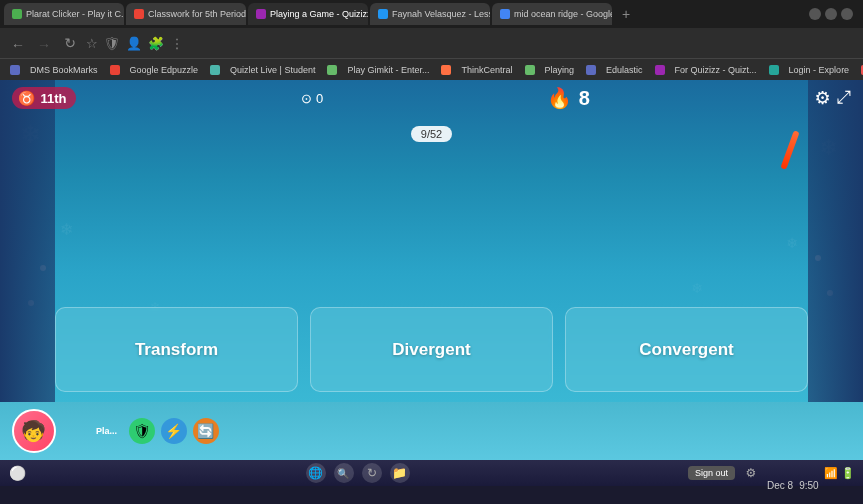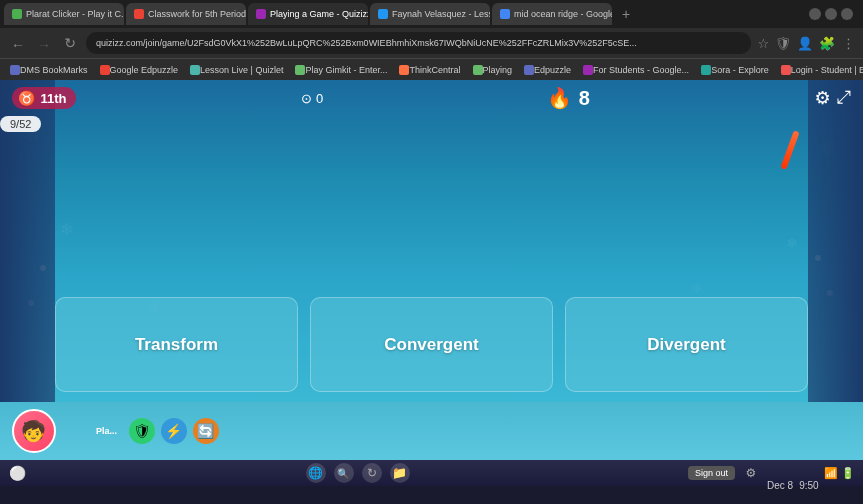--- a/index.html
+++ b/index.html
@@ -119,21 +119,21 @@
 
     .bookmark-item {
       display: flex;
       align-items: center;
       font-size: 9px;
       color: #ccc;
       padding: 2px 4px;
       border-radius: 3px;
       cursor: pointer;
       white-space: nowrap;
-      gap: 0;
+      gap: 10px;
     }
 
     .bookmark-icon {
       width: 10px;
       height: 10px;
       border-radius: 2px;
       flex-shrink: 0;
     }
 
     
@@ -229,21 +229,23 @@
       width: 55px;
       background: linear-gradient(270deg, #1a3a6b 0%, rgba(26,58,107,0.7) 100%);
       z-index: 2;
     }
 
     
     .question-container {
       position: relative;
       z-index: 5;
       display: flex;
-      align-items: center;
+      flex-direction: column;
+      align-items: center;
+      margin-top: 10px;
     }
 
     .question-progress {
       background: rgba(255,255,255,0.9);
       color: #333;
       font-size: 11px;
       padding: 2px 10px;
       border-radius: 10px;
       margin-bottom: 6px;
     }
@@ -261,21 +263,21 @@
       bottom: 10px;
       left: 55px;
       right: 55px;
       display: flex;
       gap: 12px;
       z-index: 5;
     }
 
     .answer-btn {
       flex: 1;
-      height: 95px;
+      height: 85px;
       background: rgba(100,200,220,0.45);
       border: 1px solid rgba(255,255,255,0.3);
       border-radius: 10px;
       display: flex;
       align-items: center;
       justify-content: center;
       color: #fff;
       font-size: 17px;
       font-weight: bold;
       cursor: pointer;
@@ -476,66 +478,63 @@
       <div class="win-btn" style="background:#555;"></div>
       <div class="win-btn" style="background:#555;"></div>
       <div class="win-btn" style="background:#555;"></div>
     </div>
   </div>
 
   <div class="address-bar-row">
     <span class="nav-btn">←</span>
     <span class="nav-btn" style="color:#555;">→</span>
     <span class="nav-btn">↻</span>
-    <div class="address-bar">
-      <span>quizizz.com/join/game/U2FsdG0VkX1%252BwLuLpQRC%252Bxm0WIEBhmhiXmsk67IWQbNiUcNE%252FFcZRLMix3V%252F5cSE...</span>
-    </div>
     <span style="color:#888;font-size:13px;">☆</span>
     <span style="color:#888;font-size:13px;">🛡</span>
     <span style="color:#888;font-size:13px;">👤</span>
     <span style="color:#888;font-size:13px;">🧩</span>
     <span style="color:#888;font-size:13px;">⋮</span>
   </div>
 
   <div class="bookmarks-bar">
     <div class="bookmark-item">
       <div class="bookmark-icon" style="background:#5c6bc0;"></div>
       <span>DMS BookMarks</span>
     </div>
     <div class="bookmark-item">
       <div class="bookmark-icon" style="background:#EA4335;"></div>
       <span>Google Edpuzzle</span>
     </div>
     <div class="bookmark-item">
       <div class="bookmark-icon" style="background:#4DB6AC;"></div>
-      <span>Lesson Live | Quizlet</span>
+      <span>Quizlet Live | Student</span>
     </div>
     <div class="bookmark-item">
       <div class="bookmark-icon" style="background:#66BB6A;"></div>
       <span>Play Gimkit - Enter...</span>
     </div>
     <div class="bookmark-item">
       <div class="bookmark-icon" style="background:#FF7043;"></div>
       <span>ThinkCentral</span>
     </div>
     <div class="bookmark-item">
       <div class="bookmark-icon" style="background:#66BB6A;"></div>
       <span>Playing</span>
     </div>
     <div class="bookmark-item">
       <div class="bookmark-icon" style="background:#5c6bc0;"></div>
-      <span>Edpuzzle</span>
+      <span>Edulastic</span>
     </div>
     <div class="bookmark-item">
       <div class="bookmark-icon" style="background:#9C27B0;"></div>
-      <span>For Students - Google...</span>
+      <span>For Quizizz - Quizt...</span>
     </div>
     <div class="bookmark-item">
       <div class="bookmark-icon" style="background:#26A69A;"></div>
-      <span>Sora - Explore</span>
+      <span>Login - Explore</span>
     </div>
     <div class="bookmark-item">
       <div class="bookmark-icon" style="background:#EF5350;"></div>
       <span>Login - Student | Ex...</span>
     </div>
 
   </div>
 </div>
 
 <div class="game-area">
@@ -587,24 +586,24 @@
     <div class="question-progress">
       <span>9/52</span>
     </div>
   </div>
 
   <div class="answers-container">
     <div class="answer-btn">
       <span>Transform</span>
     </div>
     <div class="answer-btn">
+      <span>Divergent</span>
+    </div>
+    <div class="answer-btn">
       <span>Convergent</span>
-    </div>
-    <div class="answer-btn">
-      <span>Divergent</span>
     </div>
   </div>
 </div>
 
 <div class="character-row">
   <div class="character-avatar">🧒</div>
   <div style="display:flex;flex-direction:column;gap:2px;padding-left:32px;">
     <span class="character-label">Pla...</span>
   </div>
   <div class="powerup-icons">

